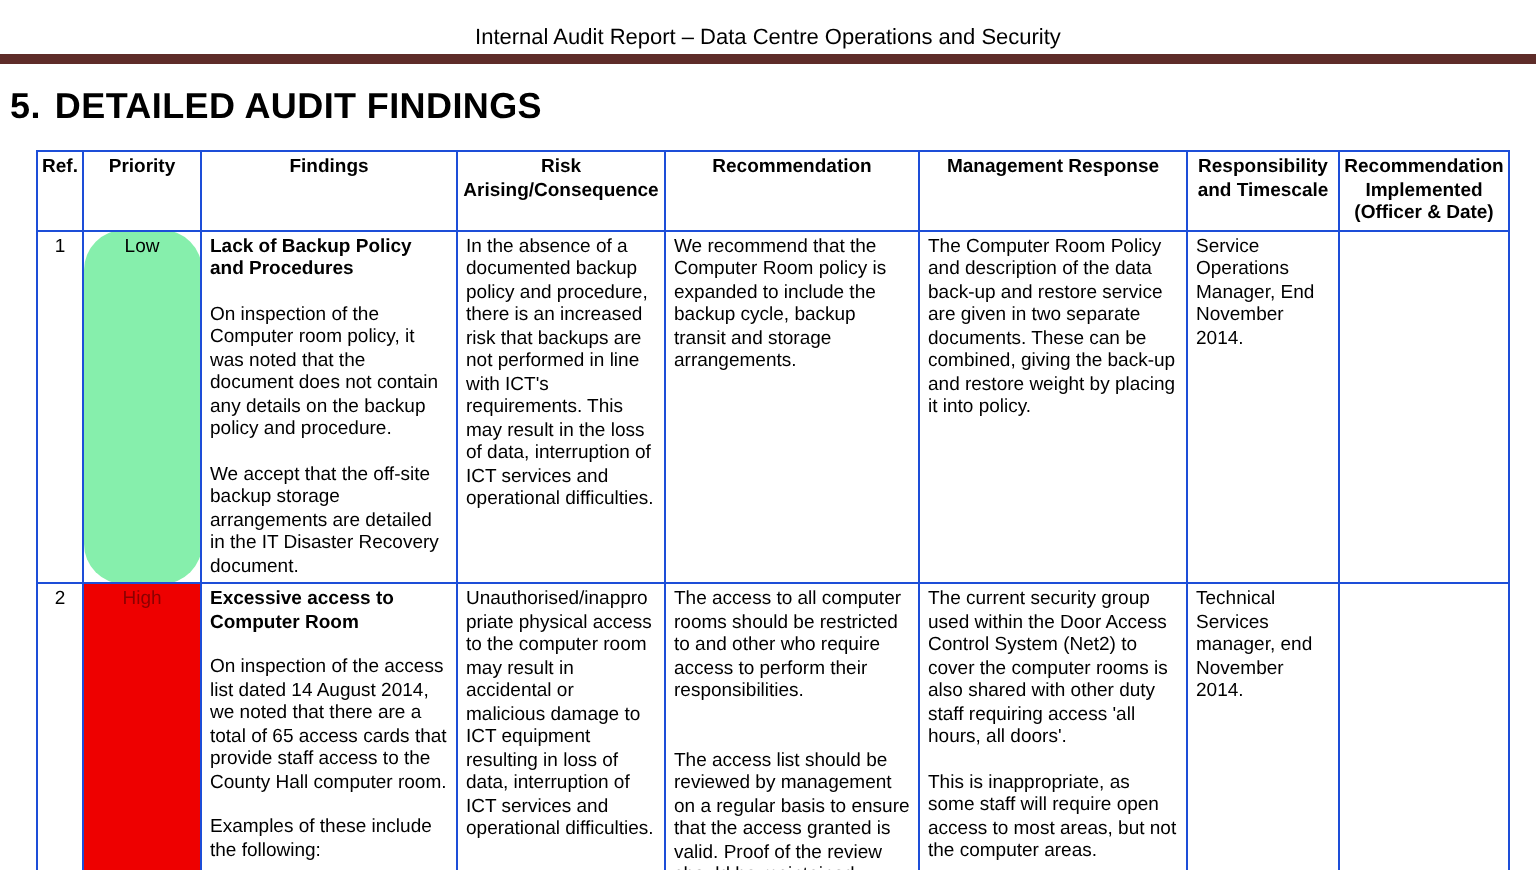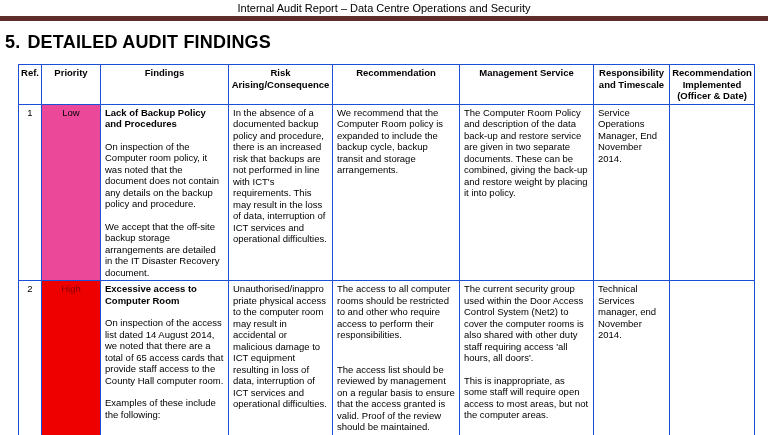--- a/index.html
+++ b/index.html
@@ -8,21 +8,21 @@
     width: 768px; height: 435px;
     overflow: hidden;
     background: #ffffff;
     color: #000;
     font-family: "Liberation Sans", sans-serif;
   }
   .doc-header {
     text-align: center;
     font-size: 11px;
     line-height: 14px;
-    padding-top: 1px;
+    padding-top: 12px;
   }
   .header-rule {
     margin-top: 1px;
     border-top: 4px solid #5e2c29;
     border-bottom: 1px solid #5e2c29;
     height: 2px;
   }
   .page-title {
     margin: 11px 0 11px 5px;
     font-size: 18px;
@@ -92,30 +92,30 @@
       <col style="width:76px">
       <col style="width:85px">
   </colgroup>
   <thead>
     <tr>
       <th>Ref.</th>
       <th>Priority</th>
       <th>Findings</th>
       <th>Risk Arising/Consequence</th>
       <th>Recommendation</th>
-      <th>Management Service</th>
+      <th>Management Response</th>
       <th>Responsibility and Timescale</th>
       <th>Recommendation Implemented (Officer &amp; Date)</th>
     </tr>
   </thead>
   <tbody>
 
     <tr class="row-1">
       <td class="ref">1</td>
-      <td class="priority" style="background-color: #ec4899; color: rgb(0, 0, 0);">Low</td>
+      <td class="priority" style="background-color: #86efac; color: rgb(0, 0, 0); border-radius: 20px;">Low</td>
       <td class="cell">
         <p class="finding-heading">Lack of Backup Policy and Procedures</p>
         <p>On inspection of the Computer room policy, it was noted that the document does not contain any details on the backup policy and procedure.</p>
         <p>We accept that the off-site backup storage arrangements are detailed in the IT Disaster Recovery document.</p>
       </td>
       <td class="cell">
         <p>In the absence of a documented backup policy and procedure, there is an increased risk that backups are not performed in line with ICT's requirements. This may result in the loss of data, interruption of ICT services and operational difficulties.</p>
       </td>
       <td class="cell">
         <p>We recommend that the Computer Room policy is expanded to include the backup cycle, backup transit and storage arrangements.</p>

